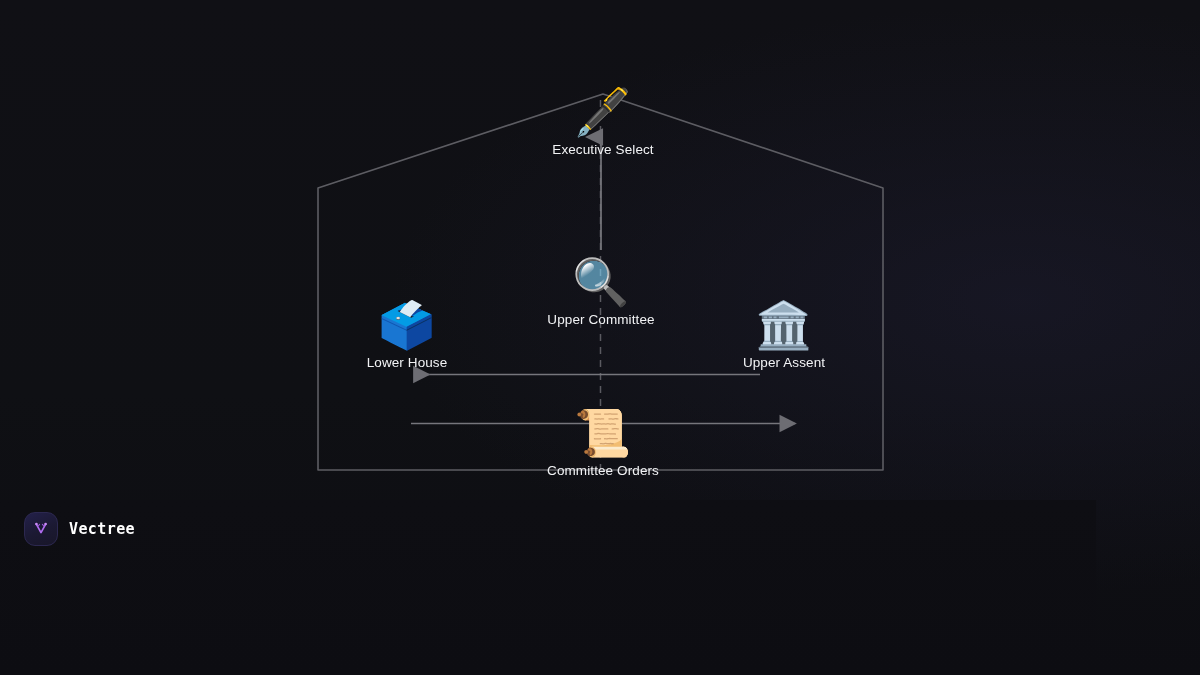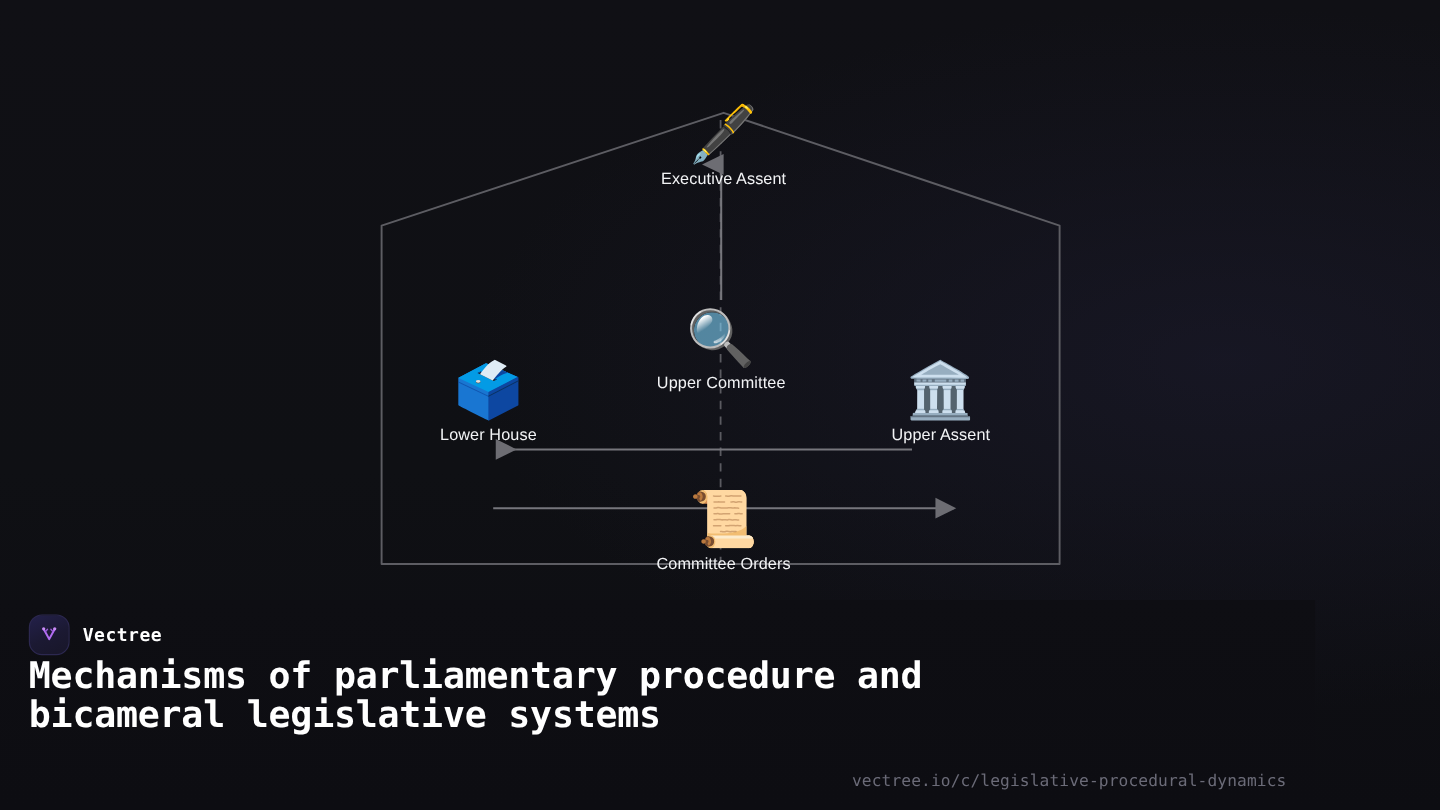--- a/index.html
+++ b/index.html
@@ -145,21 +145,21 @@
 
       <line x1="601" y1="250" x2="601" y2="137" stroke="#76767c" stroke-width="1.7" marker-end="url(#arrow-up)"></line>
 
       <line x1="760" y1="374.5" x2="415" y2="374.5" stroke="#76767c" stroke-width="1.7" marker-end="url(#arrow-left)"></line>
 
       <line x1="411" y1="423.5" x2="795" y2="423.5" stroke="#76767c" stroke-width="1.7" marker-end="url(#arrow-right)"></line>
     </svg>
 
     <div class="node" style="left:603px; top:120px;">
       <span class="node-glyph">🖋️</span>
-      <span class="node-label">Executive Assent</span>
+      <span class="node-label">Executive Select</span>
     </div>
 
     <div class="node" style="left:601px; top:290px;">
       <span class="node-glyph">🔍</span>
       <span class="node-label">Upper Committee</span>
     </div>
 
     <div class="node" style="left:407px; top:333px;">
       <span class="node-glyph">🗳️</span>
       <span class="node-label">Lower House</span>
@@ -185,19 +185,17 @@
           <path d="M5.6 5.6 L10 13.6 L14.4 5.6" fill="none" stroke="#b06cf0" stroke-width="1.7" stroke-linecap="round" stroke-linejoin="round"></path>
           <circle cx="5.4" cy="5.0" r="1.35" fill="#c98bf7"></circle>
           <circle cx="14.6" cy="5.0" r="1.35" fill="#c98bf7"></circle>
           <path d="M7.2 7.0 L8.6 5.4" fill="none" stroke="#9b5ad8" stroke-width="1.1" stroke-linecap="round"></path>
           <path d="M12.8 7.0 L11.4 5.4" fill="none" stroke="#9b5ad8" stroke-width="1.1" stroke-linecap="round"></path>
         </svg>
       </span>
       <span class="brand-name">Vectree</span>
     </div>
 
-    <div id="headline">Mechanisms of parliamentary procedure and bicameral legislative systems</div>
-
-    <div id="url">vectree.io/c/legislative-procedural-dynamics</div>
+
 
   </div>
 
 </div>
 
 </body></html>

